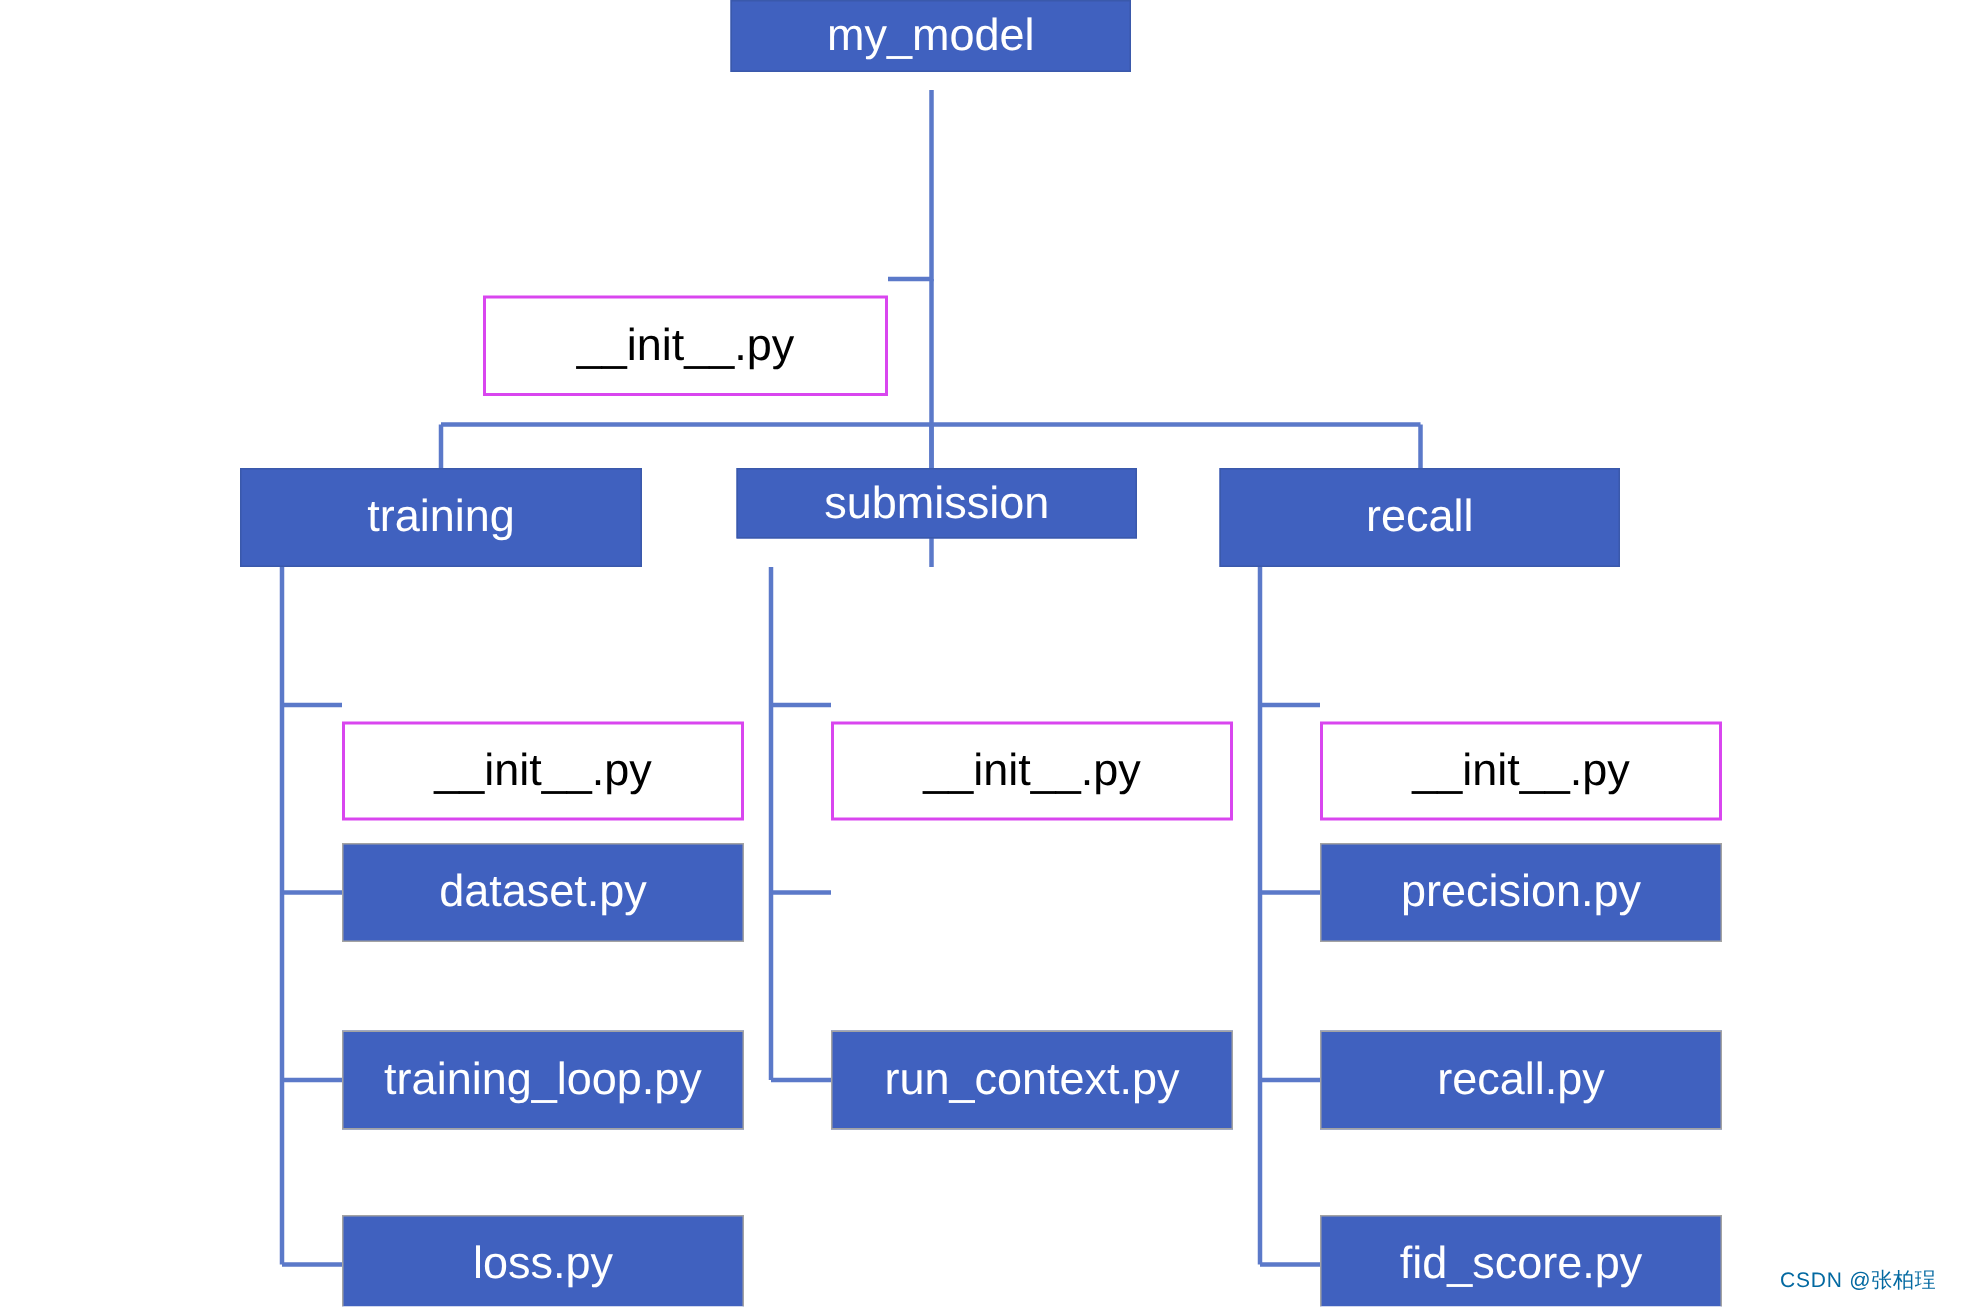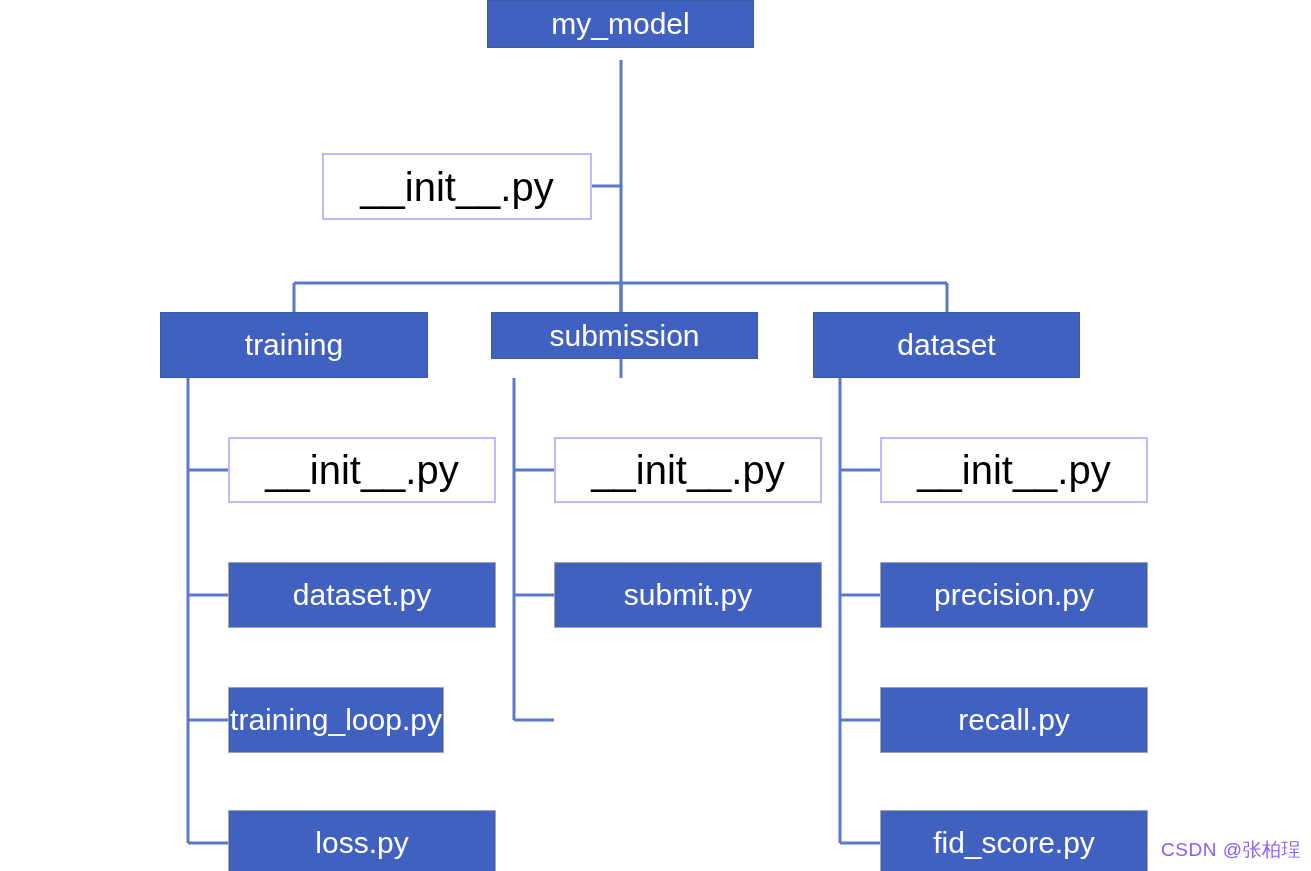--- a/index.html
+++ b/index.html
@@ -44,33 +44,34 @@
   }
   .node.pyfile {
     background: #4061bf;
     color: #ffffff;
     border: 1px solid #a3a3a3;
     font-size: 30px;
   }
   .node.initfile {
     background: #ffffff;
     color: #000000;
-    border: 2px solid #c4b5fd;
-    font-size: 40px;
+    border: 2px solid #d946ef;
+    font-size: 30px;
+    margin-top: 44px;
   }
   .node .lbl {
     display: block;
     padding: 0 6px;
   }
   #watermark {
     position: absolute;
-    right: 10px;
+    right: 20px;
     bottom: 8px;
-    color: #8b5cf6;
-    font-size: 19px;
+    color: #0369a1;
+    font-size: 14px;
     letter-spacing: 0.5px;
     user-select: none;
   }
 </style>
 </head>
 <body>
 
 <div id="canvas">
 
   <svg id="edges" viewBox="0 0 1311 871" xmlns="http://www.w3.org/2000/svg">
@@ -104,39 +105,39 @@
   <div class="node initfile" style="left: 322px; top: 153px; width: 270px; height: 67px;">
     <span class="lbl">__init__.py</span>
   </div>
   <div class="node folder" style="left: 160px; top: 312px; width: 268px; height: 66px; align-items: center;">
     <span class="lbl">training</span>
   </div>
   <div class="node folder" style="left: 491px; top: 312px; width: 267px; height: 47px;">
     <span class="lbl">submission</span>
   </div>
   <div class="node folder" style="left: 813px; top: 312px; width: 267px; height: 66px;">
-    <span class="lbl">dataset</span>
+    <span class="lbl">recall</span>
   </div>
   <div class="node initfile" style="left: 228px; top: 437px; width: 268px; height: 66px;">
     <span class="lbl">__init__.py</span>
   </div>
   <div class="node pyfile" style="left: 228px; top: 562px; width: 268px; height: 66px;">
     <span class="lbl">dataset.py</span>
   </div>
-  <div class="node pyfile" style="left: 228px; top: 687px; width: 216px; height: 66px;">
+  <div class="node pyfile" style="left: 228px; top: 687px; width: 268px; height: 66px;">
     <span class="lbl">training_loop.py</span>
   </div>
   <div class="node pyfile" style="left: 228px; top: 810px; width: 268px; height: 66px;">
     <span class="lbl">loss.py</span>
   </div>
   <div class="node initfile" style="left: 554px; top: 437px; width: 268px; height: 66px;">
     <span class="lbl">__init__.py</span>
   </div>
-  <div class="node pyfile" style="left: 554px; top: 562px; width: 268px; height: 66px;">
-    <span class="lbl">submit.py</span>
+  <div class="node pyfile" style="left: 554px; top: 687px; width: 268px; height: 66px;">
+    <span class="lbl">run_context.py</span>
   </div>
   <div class="node initfile" style="left: 880px; top: 437px; width: 268px; height: 66px;">
     <span class="lbl">__init__.py</span>
   </div>
   <div class="node pyfile" style="left: 880px; top: 687px; width: 268px; height: 66px;">
     <span class="lbl">recall.py</span>
   </div>
   <div class="node pyfile" style="left: 880px; top: 562px; width: 268px; height: 66px;">
     <span class="lbl">precision.py</span>
   </div>

